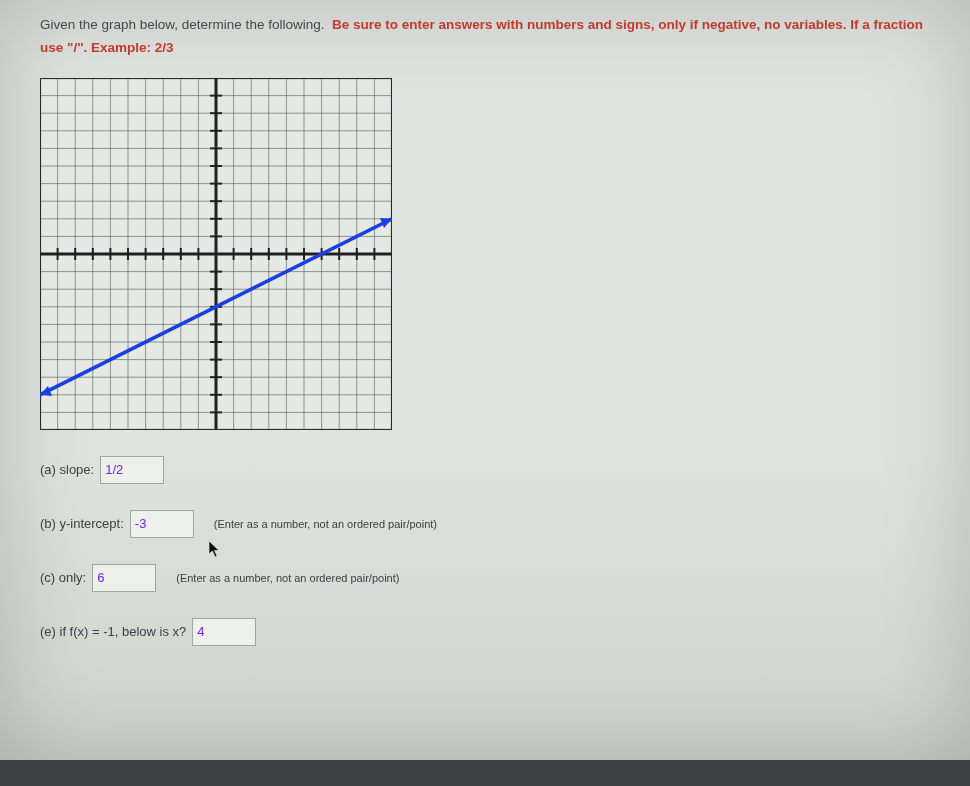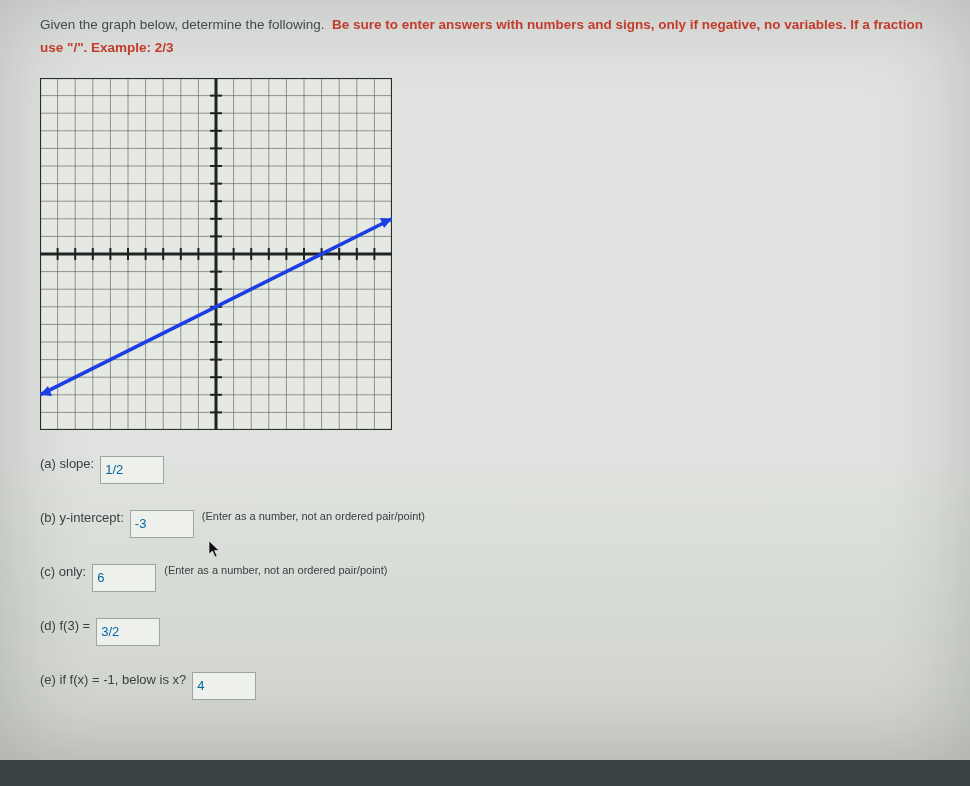--- a/index.html
+++ b/index.html
@@ -35,36 +35,37 @@
     margin-top: 18px;
     margin-bottom: 26px;
   }
   .questions {
     font-size: 13px;
     color: #3b4042;
   }
   .qrow {
     margin: 0 0 26px 0;
     display: flex;
+    align-items: center;
     flex-wrap: nowrap;
   }
   .qlabel {
     margin-right: 6px;
     white-space: nowrap;
   }
   .answer-input {
     width: 54px;
     height: 22px;
     font-size: 13px;
     padding: 2px 4px;
     border: 1px solid #9ea6a4;
     background: #eef0ec;
-    color: #0369a1;
+    color: #6d28d9;
     box-sizing: content-box;
-    margin-right: 8px;
+    margin-right: 20px;
   }
   .hint {
     font-size: 11px;
     color: #3b4042;
   }
   .cursor {
     position: absolute;
     width: 14px;
     height: 18px;
     pointer-events: none;
@@ -191,24 +192,20 @@
       <input class="answer-input" type="text" value="-3" style="">
       <span class="hint">(Enter as a number, not an ordered pair/point)</span>
     </div>
 
     <div class="qrow">
       <span class="qlabel">(c)  only:</span>
       <input class="answer-input" type="text" value="6" style="">
       <span class="hint">(Enter as a number, not an ordered pair/point)</span>
     </div>
 
-    <div class="qrow">
-      <span class="qlabel">(d)  f(3) =</span>
-      <input class="answer-input" type="text" value="3/2" style="">
-    </div>
 
     <div class="qrow">
       <span class="qlabel">(e)  if f(x) = -1, below is x?</span>
       <input class="answer-input" type="text" value="4" style="">
     </div>
 
   </div>
 
   <div class="cursor" style="left:208px; top:540px;">
     <svg width="14" height="18" viewBox="0 0 14 18">

